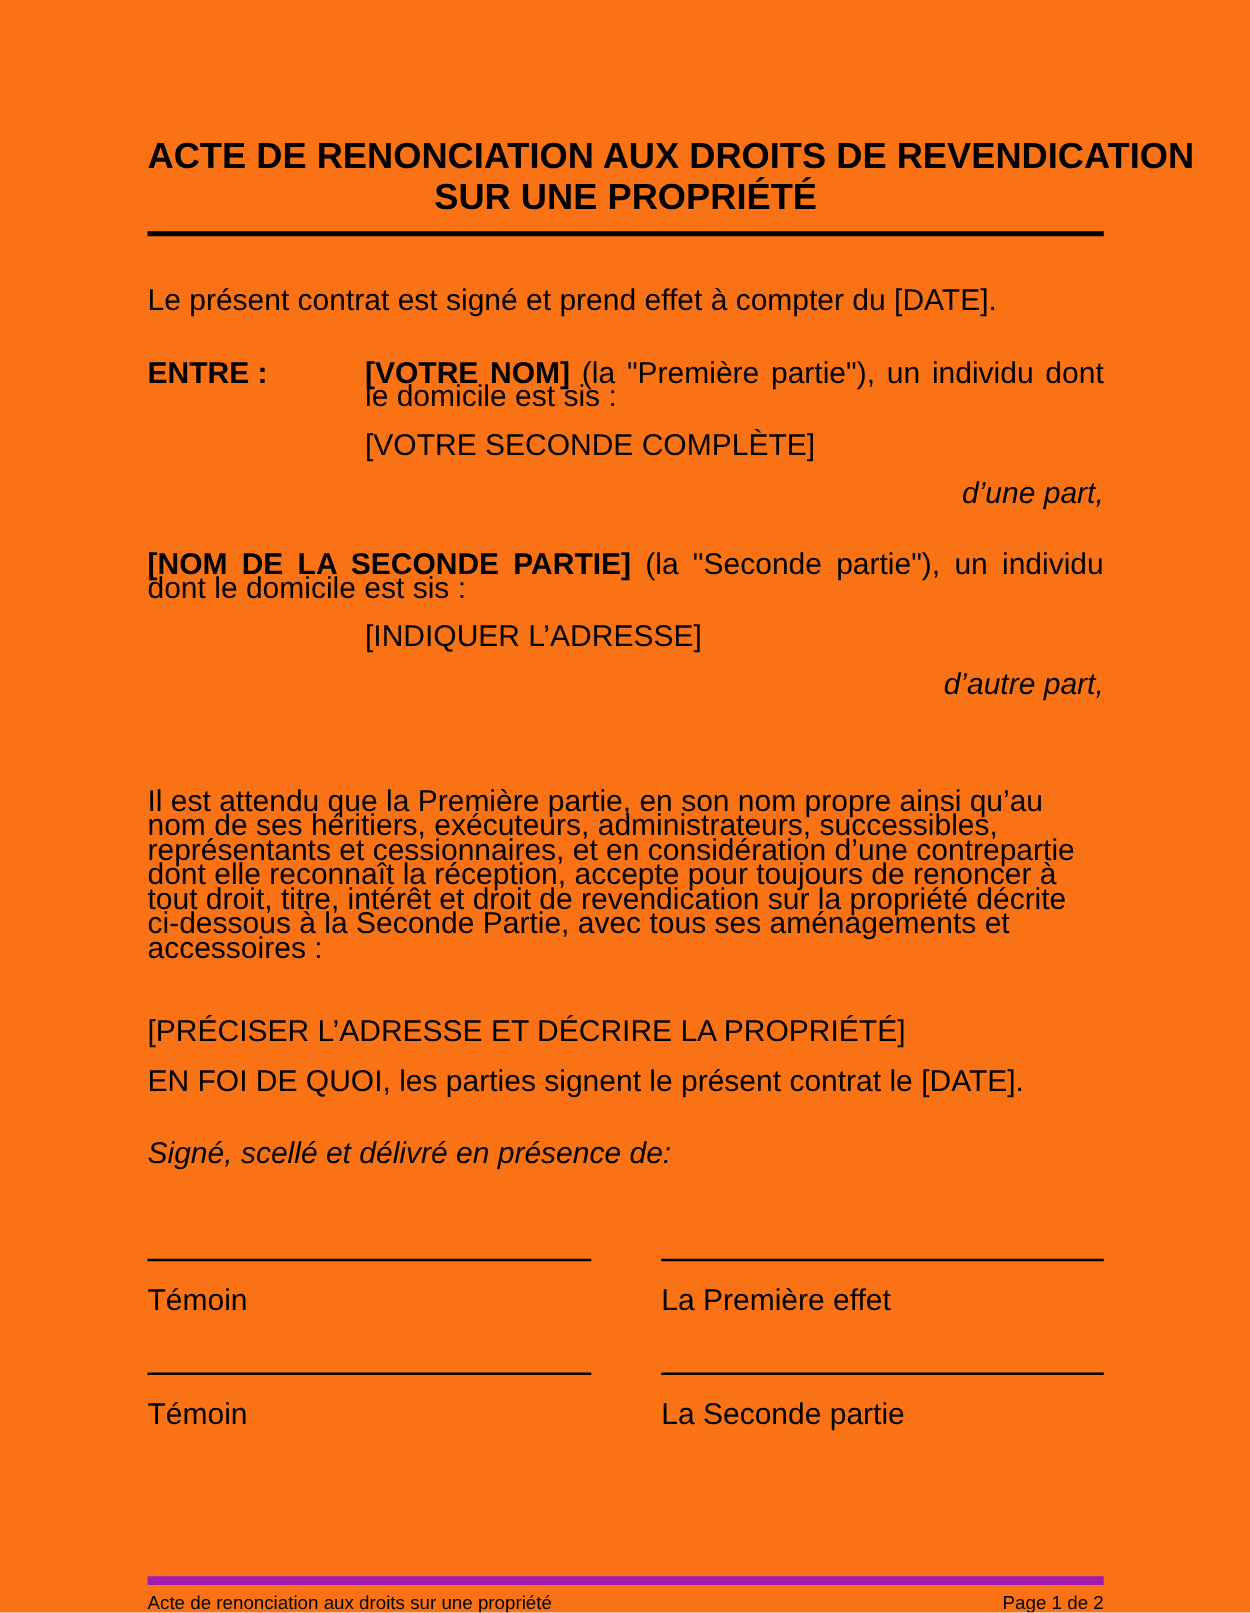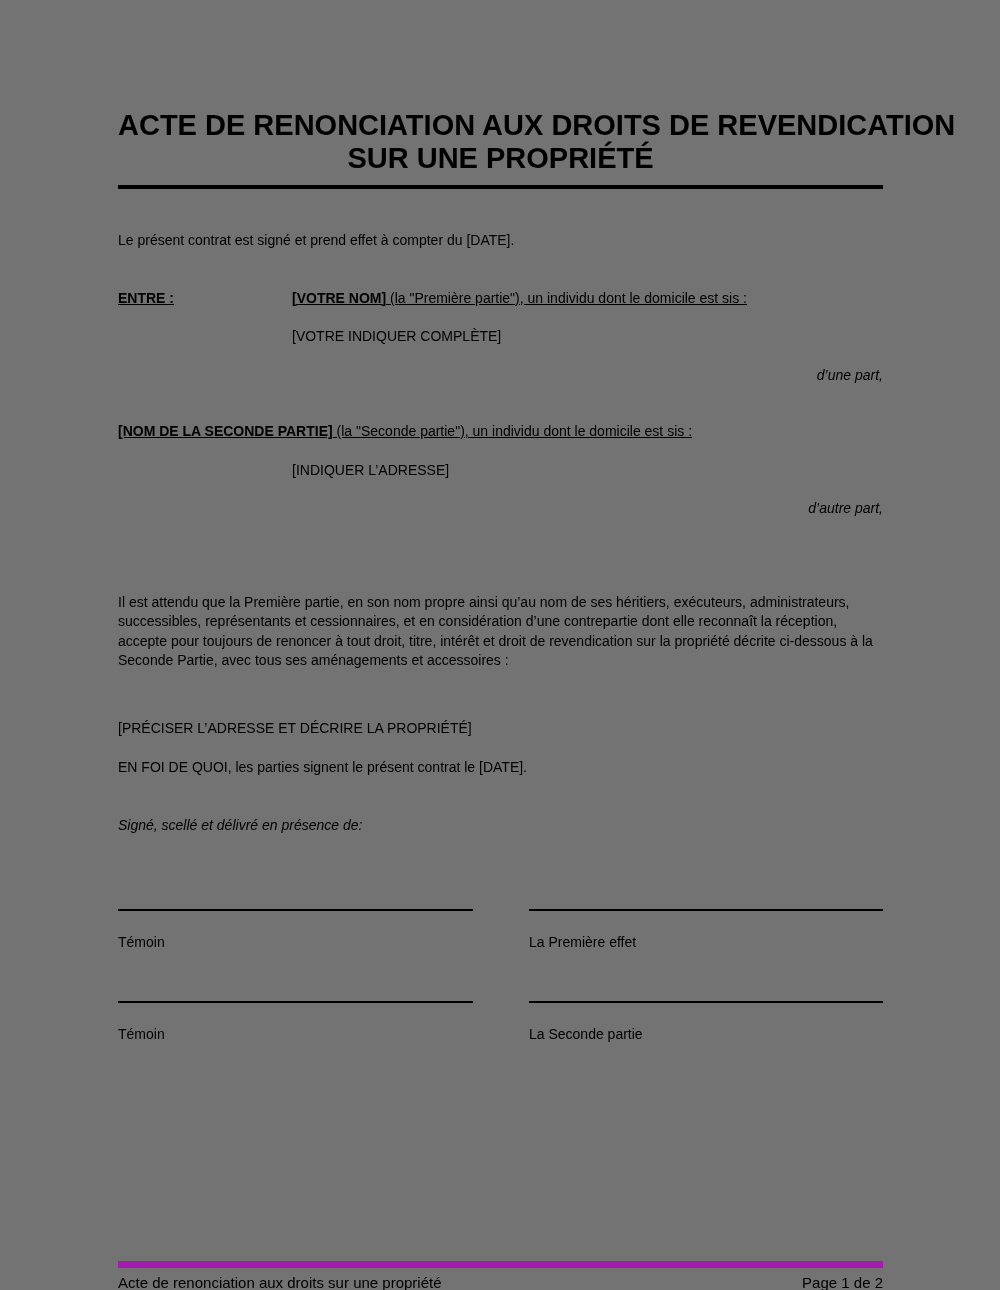--- a/index.html
+++ b/index.html
@@ -1,40 +1,40 @@
 <!DOCTYPE html>
 <html><head>
 <meta charset="utf-8">
 <style>
   html,body { margin:0; padding:0; background:#ffffff; }
   .page {
     position:relative;
     width:1000px; height:1290px;
-    background:#737373;
+    background:#f97316;
     color:#000000;
     font-family:"Liberation Sans","DejaVu Sans",sans-serif;
     box-sizing:border-box;
     padding:109px 117px 0 118px;
     overflow:hidden;
   }
   .doc-title {
     text-align:center;
     font-weight:bold;
     font-size:29px;
     line-height:33px;
     white-space:nowrap;
   }
   .title-rule { height:4px; background:#000; margin-top:10px; }
 
-  .body-text { font-size:14px; line-height:19.5px; }
+  .body-text { font-size:24px; line-height:19.5px; }
   p { margin:0; }
 
   .intro { margin-top:42px; }
 
-  .party-row { display:flex;text-decoration:underline; }
+  .party-row { display:flex; }
   .party-row.entre { margin-top:38px; }
   .party-row.et { margin-top:37px; }
   .party-label { flex:none; width:174px; font-weight:bold; }
   .party-text { flex:1; text-align:justify; }
   .party-name { font-weight:bold; }
 
   .party-address { margin-left:174px; margin-top:19px; }
   .align-right { text-align:right; margin-top:19px;font-style:italic; }
 
   .recital { margin-top:74px; }
@@ -73,21 +73,21 @@
 
   <div class="body-text">
 
     <p class="intro">Le présent contrat est signé et prend effet à compter du [DATE].</p>
 
     <div class="party-row entre">
       <div class="party-label">ENTRE :</div>
       <p class="party-text"><span class="party-name">[VOTRE NOM]</span><span> (la "Première partie"), un individu dont le domicile est sis :</span></p>
     </div>
 
-    <p class="party-address">[VOTRE INDIQUER COMPLÈTE]</p>
+    <p class="party-address">[VOTRE SECONDE COMPLÈTE]</p>
 
     <p class="align-right">d’une part,</p>
 
     <div class="party-row et">
       <p class="party-text"><span class="party-name">[NOM DE LA SECONDE PARTIE]</span><span> (la "Seconde partie"), un individu dont le domicile est sis :</span></p>
     </div>
 
     <p class="party-address">[INDIQUER L’ADRESSE]</p>
 
     <p class="align-right">d’autre part,</p>

